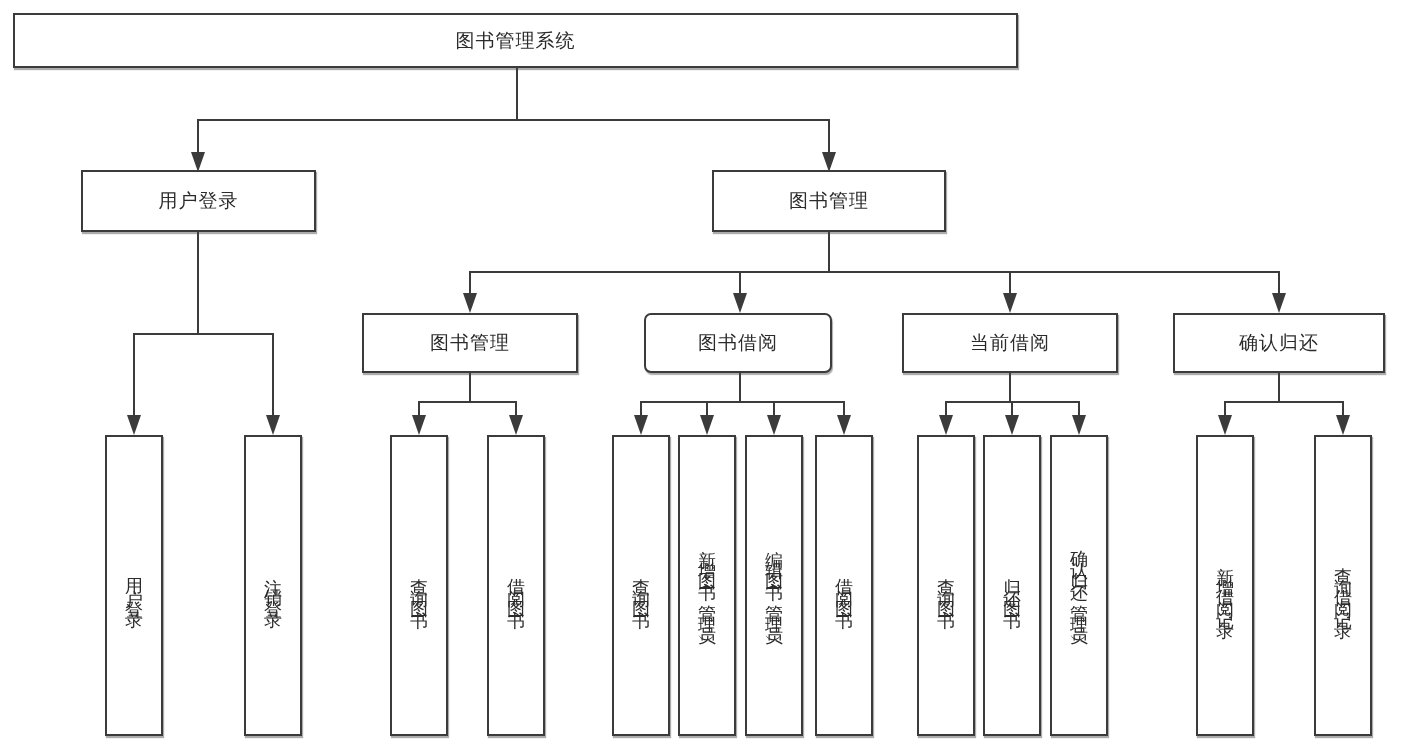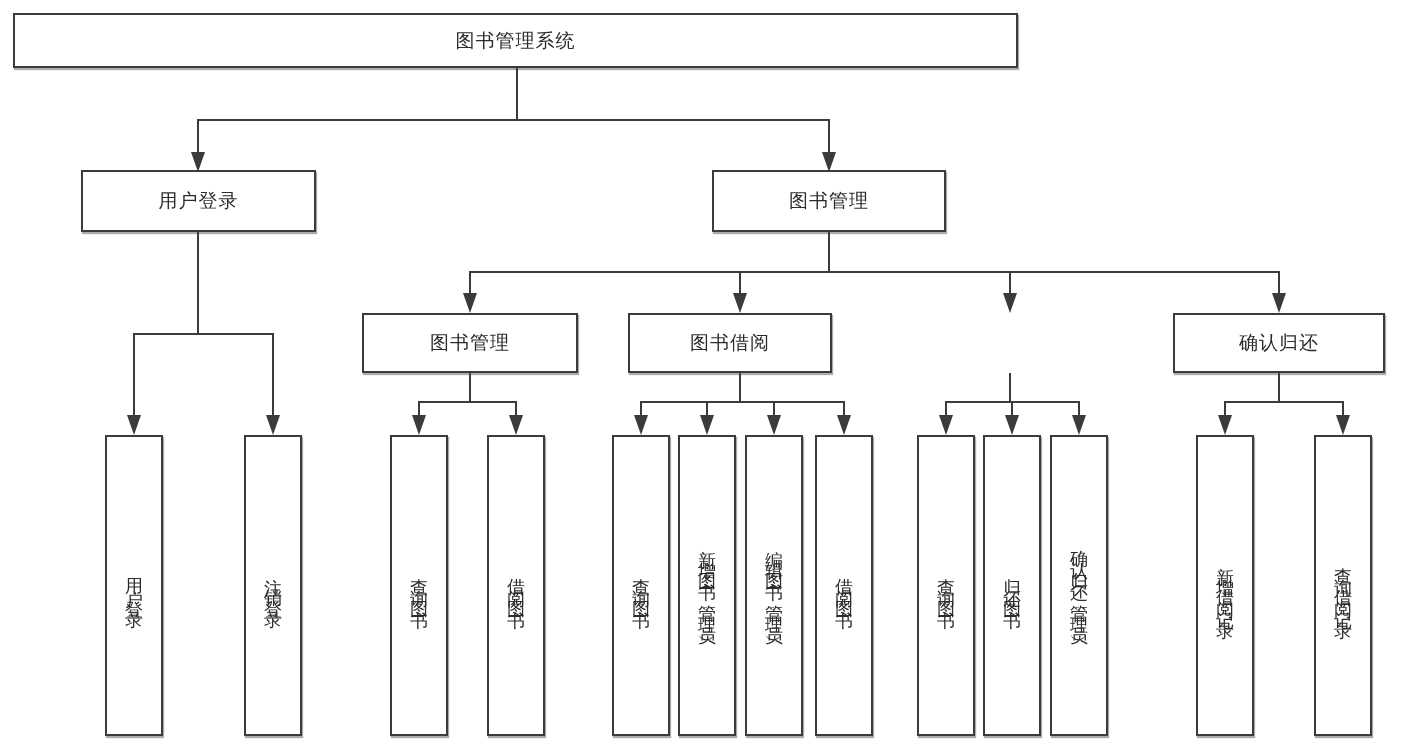--- a/index.html
+++ b/index.html
@@ -44,24 +44,27 @@
   </div>
 
   <div class="node" style="left:712px;top:170px;width:234px;height:62px;justify-content:center;">
     <span>图书管理</span>
   </div>
 
   <div class="node" style="left:362px;top:313px;width:216px;height:60px;">
     <span>图书管理</span>
   </div>
 
-  <div class="node" style="left:628px;top:313px;width:204px;height:60px;">
+  <div class="node" style="left:644px;top:313px;width:188px;height:60px;border-radius:7px;">
     <span>图书借阅</span>
   </div>
 
+  <div class="node" style="left:902px;top:313px;width:216px;height:60px;">
+    <span>当前借阅</span>
+  </div>
 
   <div class="node" style="left:1173px;top:313px;width:212px;height:60px;">
     <span>确认归还</span>
   </div>
 
   <div class="node vnode" style="left:105px;top:435px;width:58px;height:301px;">
     <span>用户登录</span>
   </div>
   <div class="node vnode" style="left:244px;top:435px;width:58px;height:301px;">
     <span>注销登录</span>

